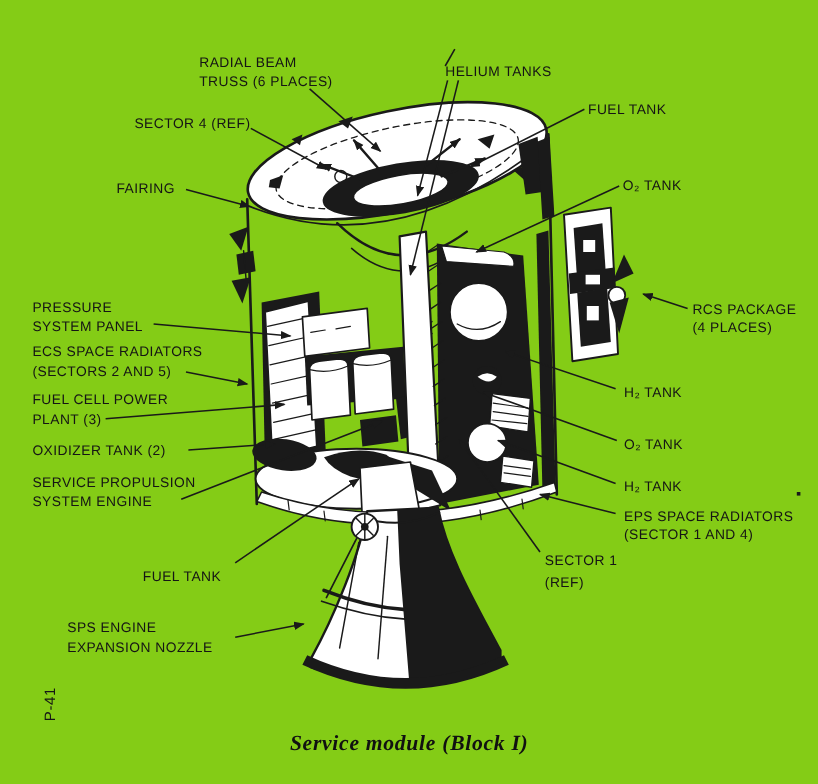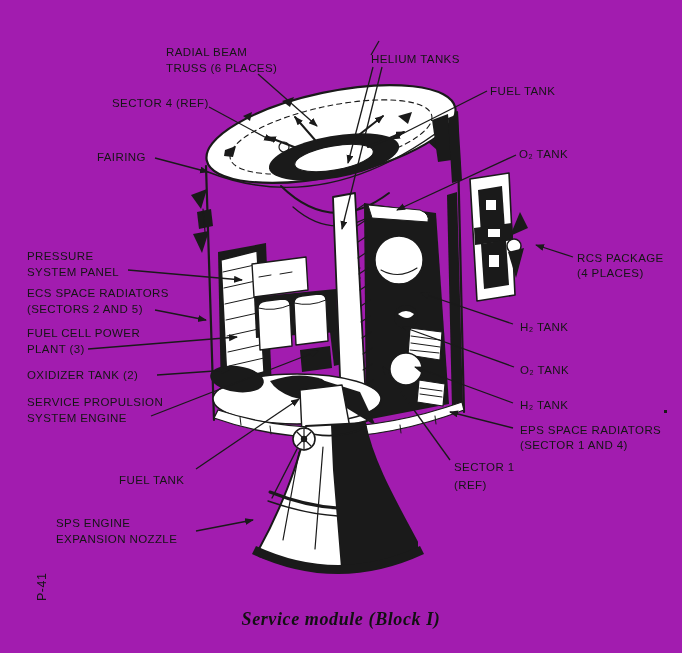--- a/index.html
+++ b/index.html
@@ -1,17 +1,17 @@
 <!DOCTYPE html>
 <html><head>
 <meta charset="utf-8">
 <style>
   html,body{margin:0;padding:0;background:#e8e8e8;}
   .page{
-    position:relative;width:682px;height:653px;background:#a21caf;
+    position:relative;width:682px;height:653px;background:#84cc16;
     font-family:"Liberation Sans","DejaVu Sans",sans-serif;overflow:hidden;
   }
   svg{display:block}
   .ink{stroke:#1a1a1a;fill:none;stroke-linecap:round;stroke-linejoin:round}
   .fillink{fill:#1a1a1a;stroke:none}
   .wht{fill:#ffffff;stroke:#1a1a1a;stroke-linejoin:round}
   .leader{stroke:#1a1a1a;stroke-width:1.3;fill:none}
   .lbl{font-family:"Liberation Sans","DejaVu Sans",sans-serif;font-size:11.5px;
        letter-spacing:0.4px;fill:#151515}
   .caption{font-family:"Liberation Serif","DejaVu Serif",serif;font-style:italic;

